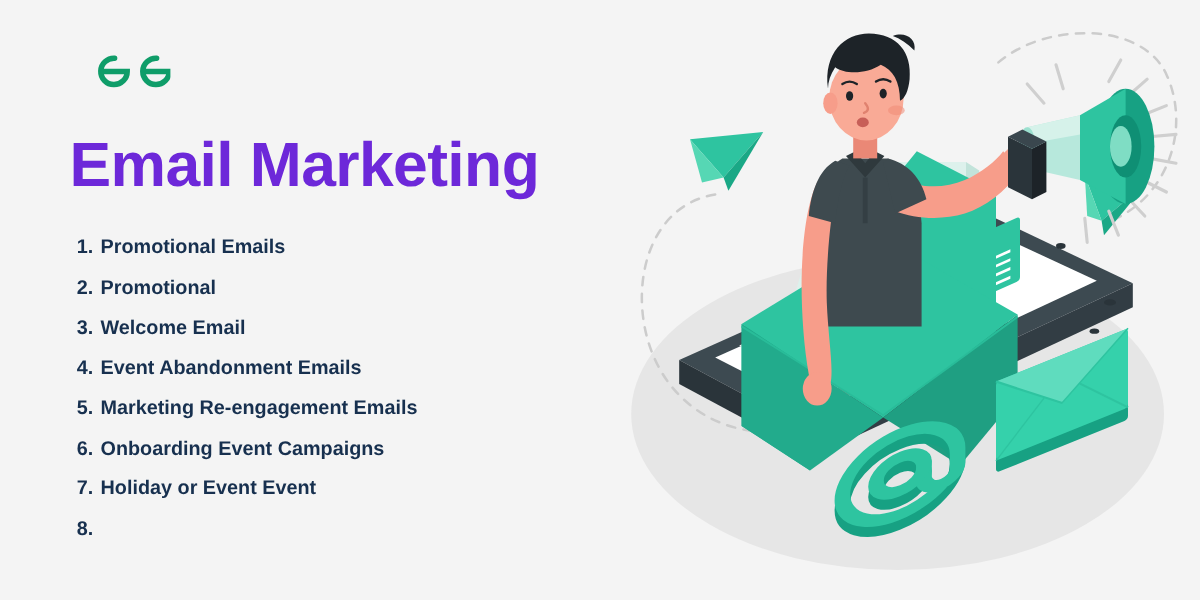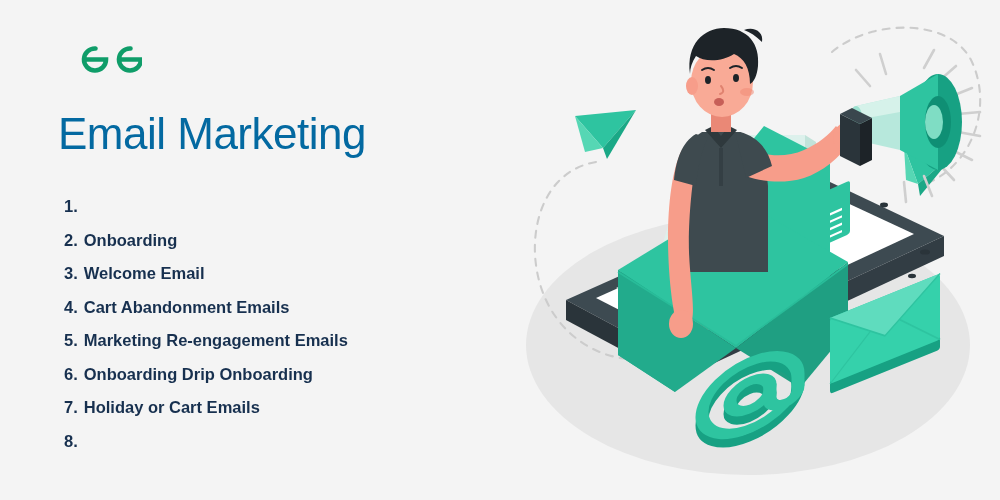--- a/index.html
+++ b/index.html
@@ -32,23 +32,23 @@
     position: absolute;
     left: 62px;
     top: 36px;
     width: 80px;
     height: 40px;
   }
   .page-title {
     position: absolute;
     left: 58px;
     top: 112px;
-    font-size: 44px;
-    font-weight: normal;
-    color: #0369a1;
+    font-size: 52px;
+    font-weight: bold;
+    color: #6d28d9;
     letter-spacing: -0.5px;
     line-height: 1;
     white-space: nowrap;
   }
   .topic-list {
     position: absolute;
     left: 64px;
     top: 198px;
     width: 430px;
     list-style: none;
@@ -97,44 +97,45 @@
           <path d="M68.5 12.5 A11 11 0 1 0 79 23.5 L57.5 23.5"></path>
         </g>
       </svg>
     </div>
 
     <div class="page-title">Email Marketing</div>
 
     <ul class="topic-list">
       <li class="topic-item">
         <span class="topic-num">1.</span>
+        <span class="topic-text">Promotional Emails</span>
       </li>
       <li class="topic-item">
         <span class="topic-num">2.</span>
-        <span class="topic-text">Onboarding</span>
+        <span class="topic-text">Promotional</span>
       </li>
       <li class="topic-item">
         <span class="topic-num">3.</span>
         <span class="topic-text">Welcome Email</span>
       </li>
       <li class="topic-item">
         <span class="topic-num">4.</span>
-        <span class="topic-text">Cart Abandonment Emails</span>
+        <span class="topic-text">Event Abandonment Emails</span>
       </li>
       <li class="topic-item">
         <span class="topic-num">5.</span>
         <span class="topic-text">Marketing Re-engagement Emails</span>
       </li>
       <li class="topic-item">
         <span class="topic-num">6.</span>
-        <span class="topic-text">Onboarding Drip Onboarding</span>
+        <span class="topic-text">Onboarding Event Campaigns</span>
       </li>
       <li class="topic-item">
         <span class="topic-num">7.</span>
-        <span class="topic-text">Holiday or Cart Emails</span>
+        <span class="topic-text">Holiday or Event Event</span>
       </li>
       <li class="topic-item">
         <span class="topic-num">8.</span>
       </li>
     </ul>
   </div>
 
   <div class="illustration">
     <svg width="500" height="500" viewBox="0 0 500 500" xmlns="http://www.w3.org/2000/svg">
 

